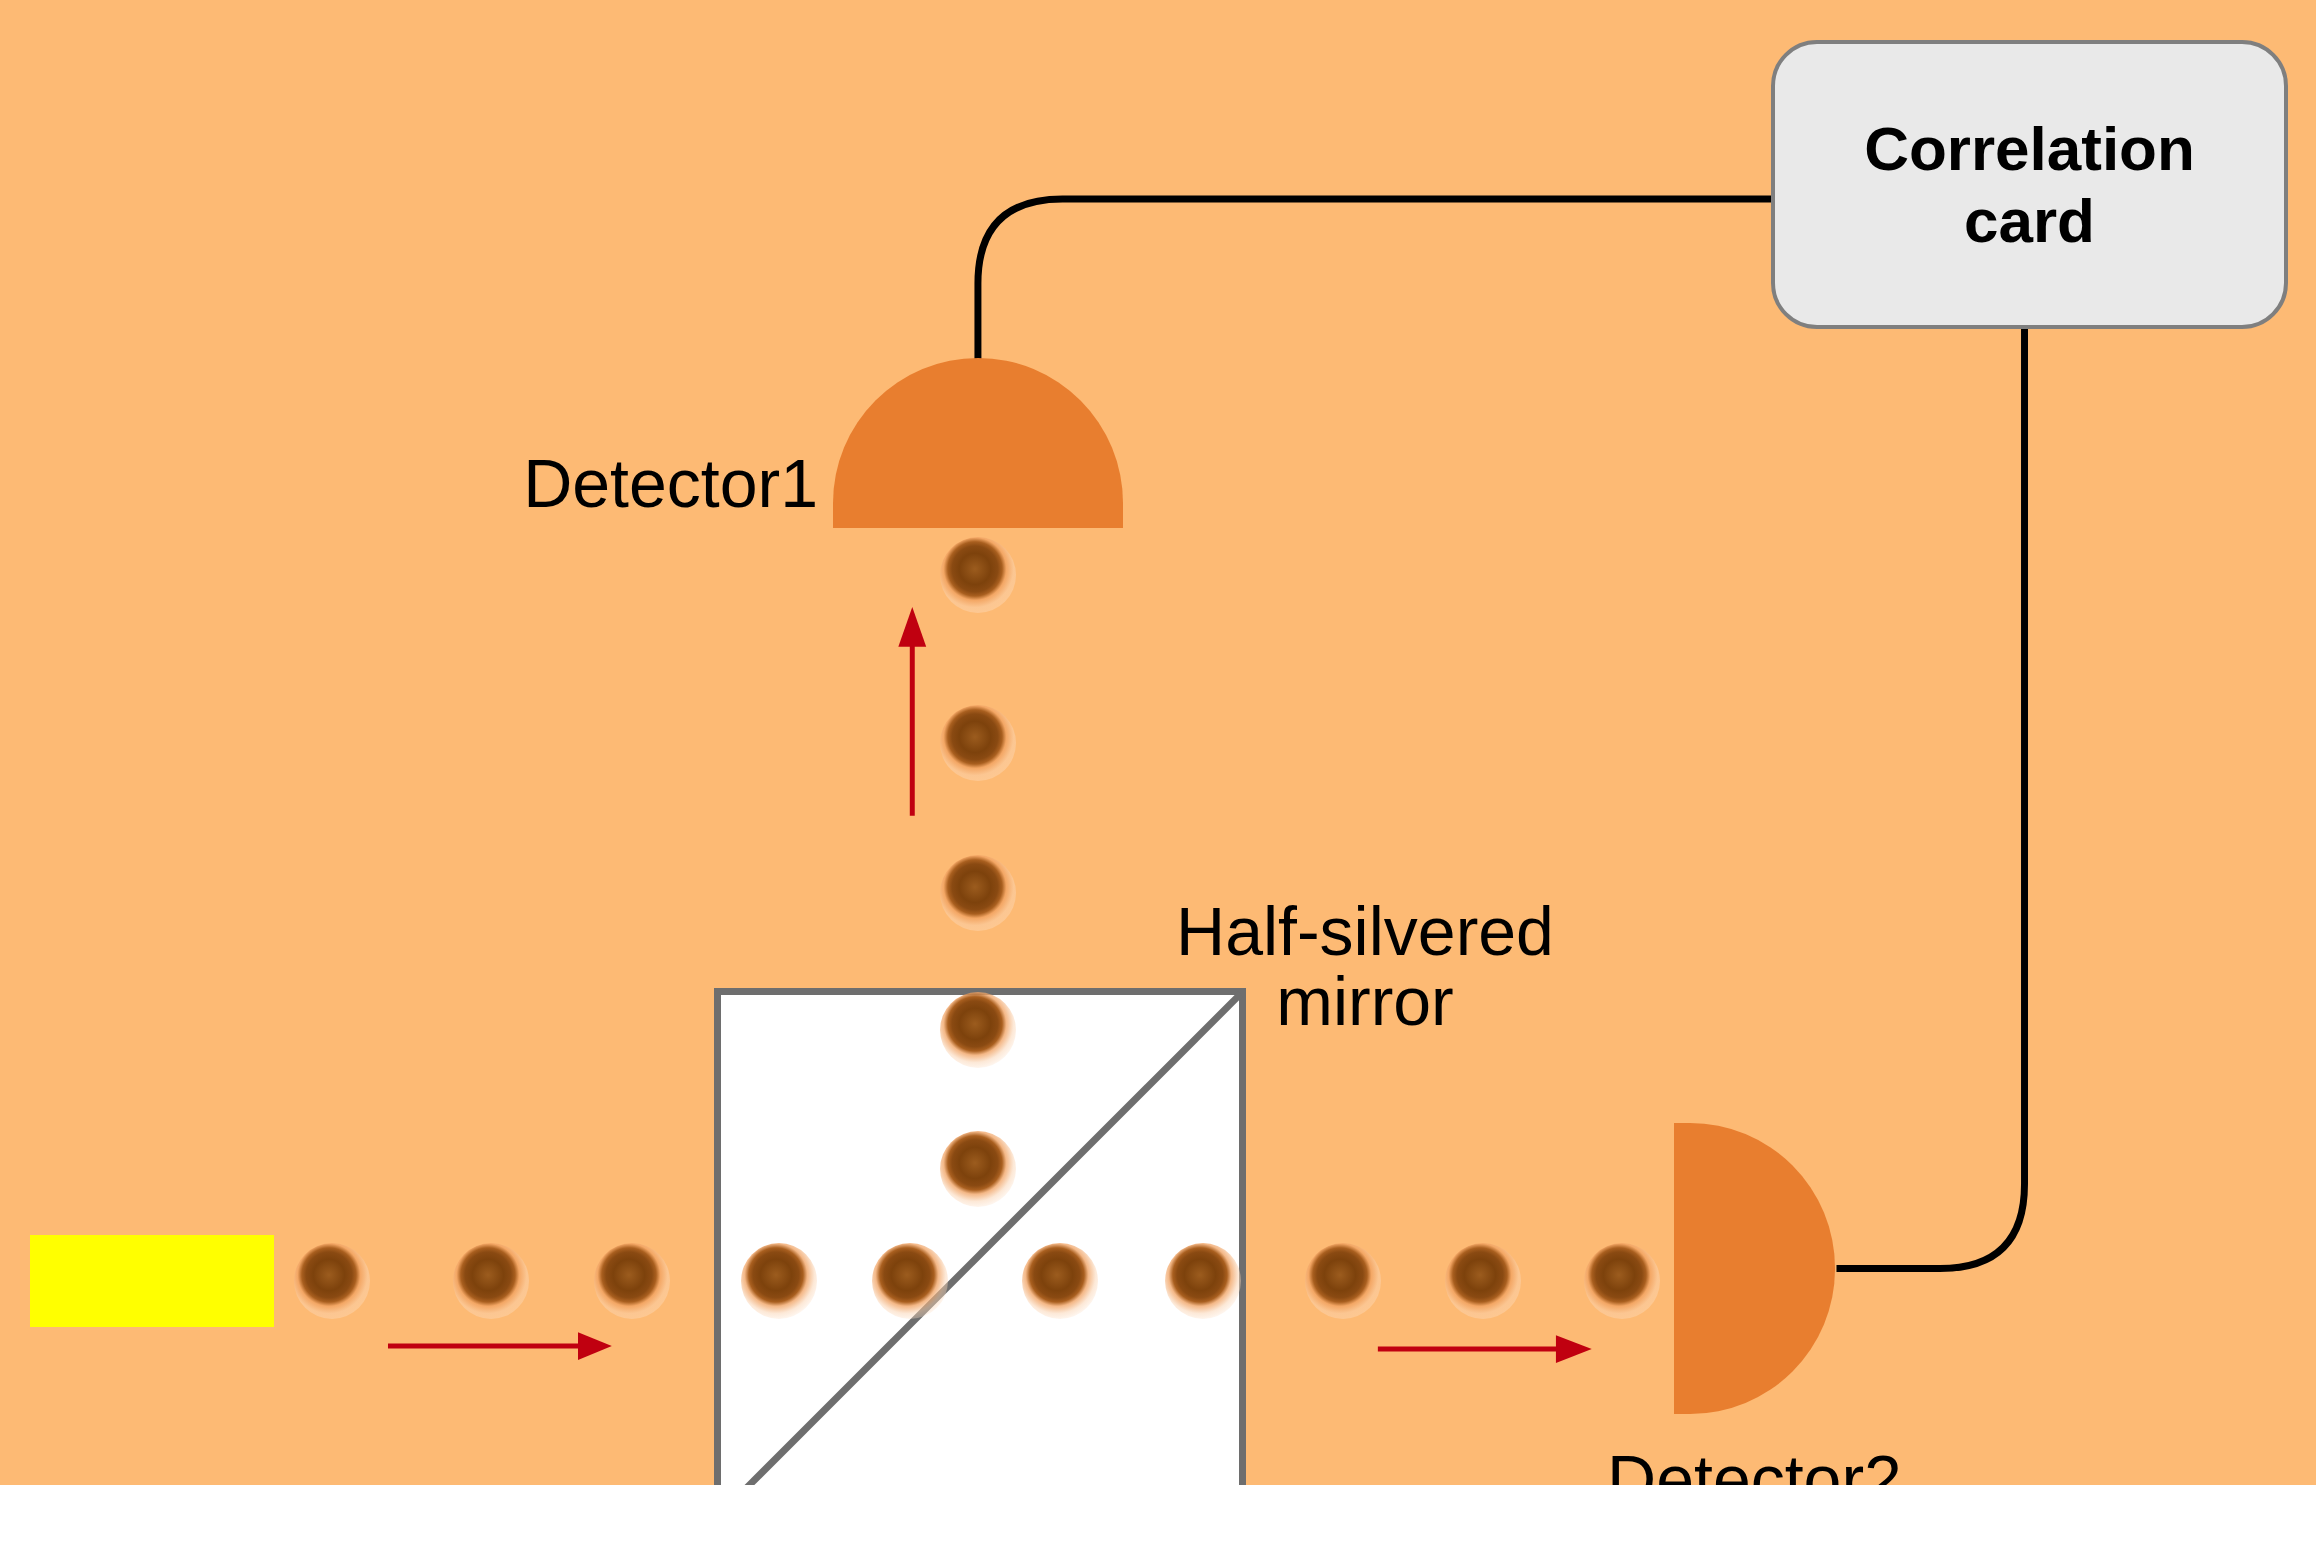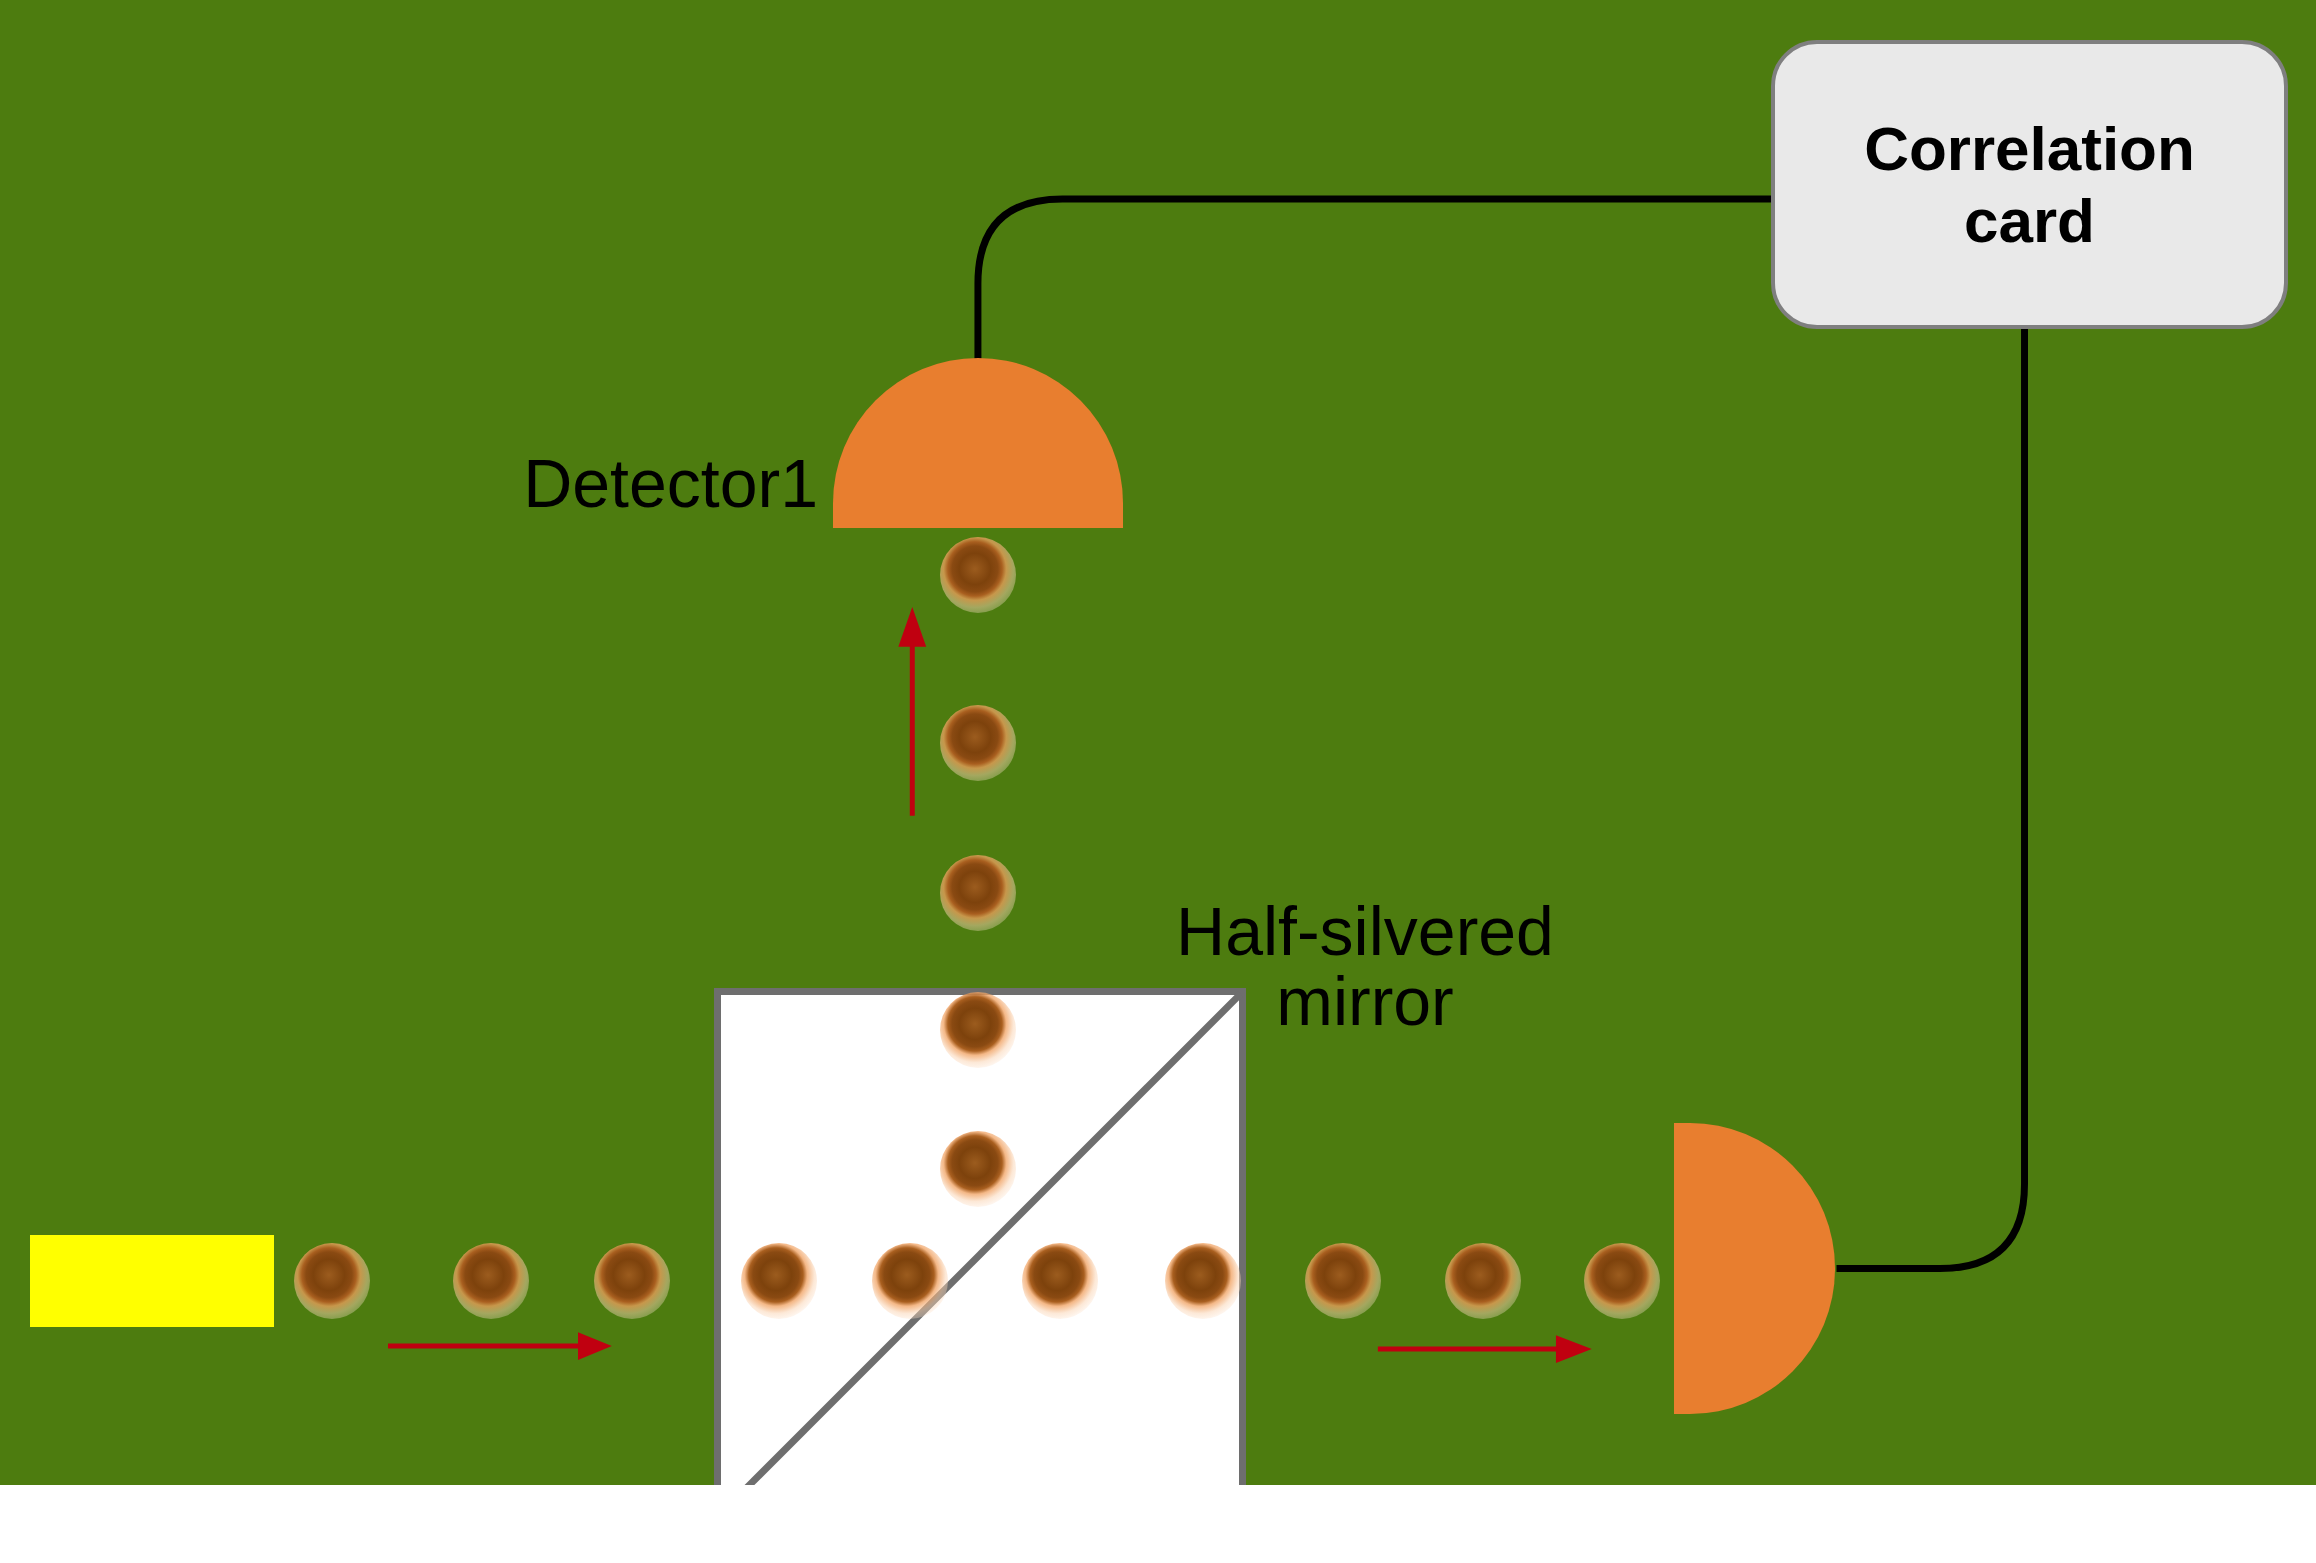--- a/index.html
+++ b/index.html
@@ -1,17 +1,17 @@
 <!DOCTYPE html>
 <html><head>
 <meta charset="utf-8">
 <style>
   html,body{margin:0;padding:0;background:#ffffff;}
   #canvas{
-    position:relative;width:2316px;height:1485px;background:#4d7c0f;overflow:hidden;
+    position:relative;width:2316px;height:1485px;background:#fdba74;overflow:hidden;
     font-family:"Liberation Sans","DejaVu Sans",sans-serif;
   }
   .abs{position:absolute;}
   
   #overlay{position:absolute;left:0;top:0;width:2316px;height:1563px;}
   .cable{fill:none;stroke:var(--cable,#000);stroke-width:7;}
   .diag{stroke:var(--mirror-border,#6E6E6E);stroke-width:7;}
   .arrow-line{stroke:var(--red,#C00010);stroke-width:5;}
   .arrow-head{fill:var(--red,#C00010);stroke:none;}
   
@@ -100,19 +100,20 @@
       <div class="photon" style="left: 1445px; top: 1243px;"></div>
       <div class="photon" style="left: 1584px; top: 1243px;"></div>
       <div class="photon" style="left: 940px; top: 537px;"></div>
       <div class="photon" style="left: 940px; top: 705px;"></div>
       <div class="photon" style="left: 940px; top: 855px;"></div>
       <div class="photon" style="left: 940px; top: 992px;"></div>
       <div class="photon" style="left: 940px; top: 1131px;"></div>
     </div>
 
   <div class="abs label" id="detector1-label">Detector1</div>
+  <div class="abs label" id="detector2-label">Detector2</div>
   <div class="abs label" id="mirror-label">
     <span>Half-silvered</span><br>
     <span>mirror</span>
   </div>
 
 </div>
 
 
 </body></html>

